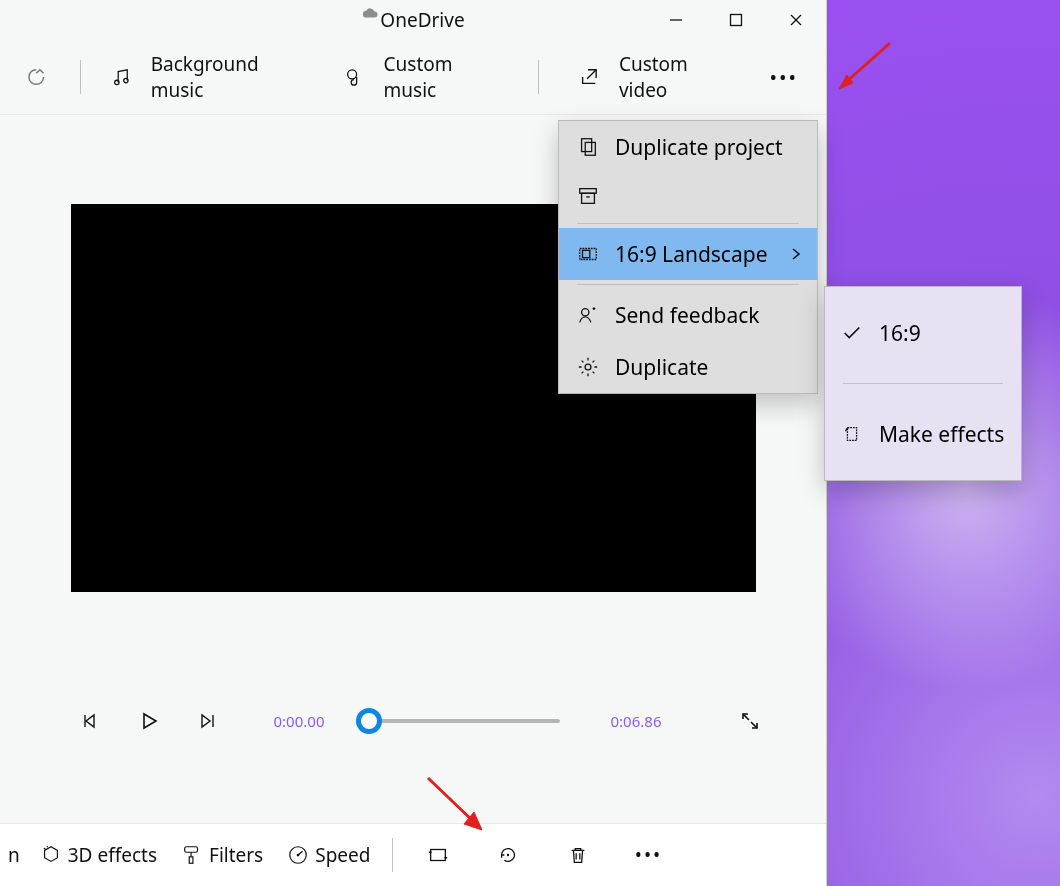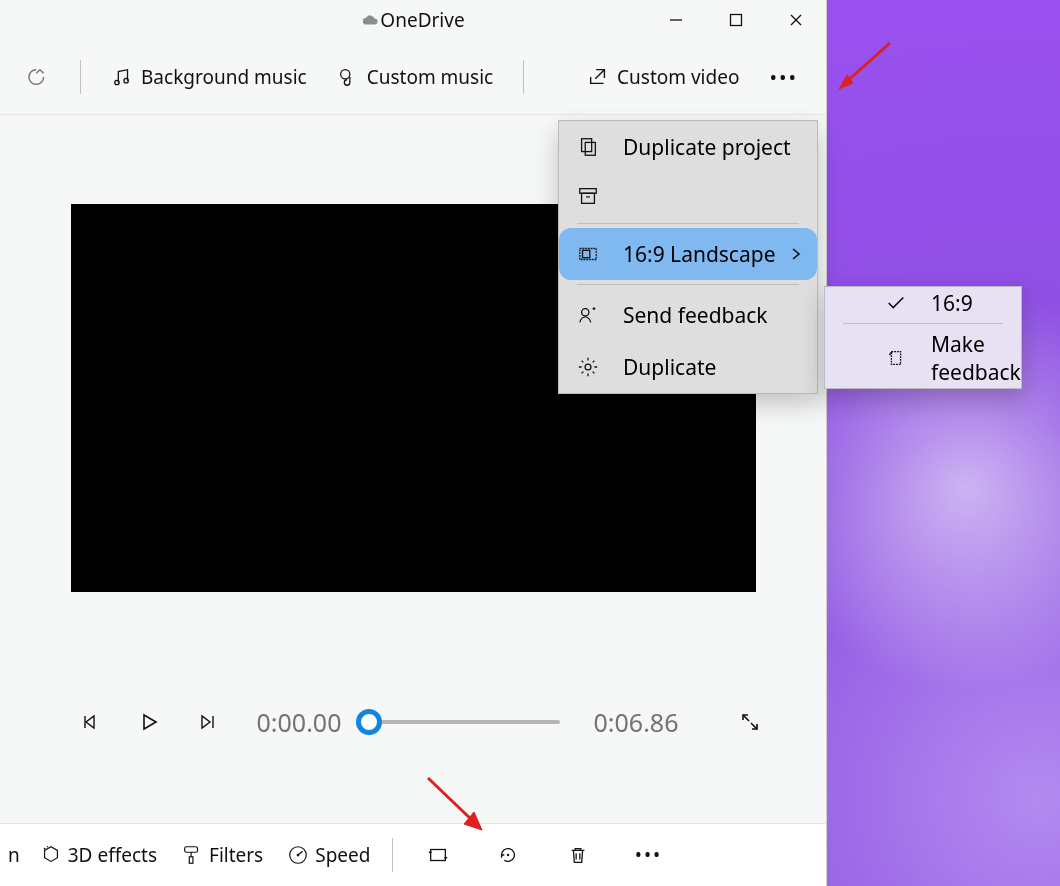--- a/index.html
+++ b/index.html
@@ -5,56 +5,56 @@
   html,body{margin:0;padding:0;font-family:"Segoe UI",system-ui,sans-serif;color:#000;}
   .stage{position:relative;width:1060px;height:886px;overflow:hidden;background:#f5f5f6;}
   .desktop-bg{position:absolute;right:0;top:0;width:235px;height:886px;
     background:
       radial-gradient(circle at 60% 55%, rgba(255,255,255,0.55) 0%, rgba(255,255,255,0) 40%),
       radial-gradient(circle at 90% 90%, #b38af0 0%, #8b4fe0 45%, #9a50f0 100%);
   }
   .app{position:absolute;left:0;top:0;width:826px;height:886px;background:#f6f7f7;border-right:1px solid #cfcfd2;}
   
   .titlebar{height:40px;border-bottom:0px;display:flex;align-items:center;position:relative;}
-  .title-center{position:absolute;left:0;right:0;display:flex;justify-content:center;align-items:center;gap:1px;font-size:19px;color:#111;}
+  .title-center{position:absolute;left:0;right:0;display:flex;justify-content:center;align-items:flex-start;gap:1px;font-size:19px;color:#111;}
   .title-center .cloud{width:18px;height:12px;}
   .win-controls{position:absolute;right:0;top:0;height:40px;display:flex;}
   .win-btn{width:60px;height:40px;display:flex;align-items:center;justify-content:center;font-size:15px;color:#111;cursor:default;}
   
   .toolbar{height:74px;display:flex;align-items:center;padding:0 18px;gap:10px;font-size:19px;color:#111;border-bottom:1px solid #e8e8ea;}
-  .tb-btn{display:flex;align-items:center;gap:8px;padding:6px 10px;border-radius:4px;}
+  .tb-btn{display:flex;align-items:center;gap:18px;padding:6px 10px;border-radius:4px;}
   .tb-btn svg{width:22px;height:22px;}
   .sep{width:1px;height:34px;background:#c0c0c5;margin:0 10px;}
   .more-dots{letter-spacing:2px;font-size:20px;padding:6px 10px;}
   
   .preview{position:absolute;left:71px;top:204px;width:685px;height:388px;background:#000;}
   
   .transport{position:absolute;left:75px;right:60px;top:705px;display:flex;align-items:center;gap:26px;}
   .tr-btn{width:32px;height:32px;display:flex;align-items:center;justify-content:center;}
-  .time{font-size:25px;color:#737373;min-width:100px;text-align:center;}
+  .time{font-size:15px;color:#8b5cf6;min-width:100px;text-align:center;}
   .seek{flex:1;display:flex;align-items:center;}
   .track{position:relative;height:4px;background:#b5b5b9;flex:1;border-radius:2px;}
   .knob{position:absolute;left:-6px;top:50%;transform:translate(-50%,-50%);width:26px;height:26px;border-radius:50%;background:#fff;border:5px solid #0f86e0;box-sizing:border-box;}
   .expand{margin-left:22px;}
   
   .bottom{position:absolute;left:0;right:0;bottom:0;height:62px;background:#fff;border-top:1px solid #e6e6e9;display:flex;align-items:center;padding:0 8px;font-size:19px;color:#111;}
   .bottom .tb-btn{gap:6px;padding:6px 12px;}
   .bottom .icon-only{width:46px;display:flex;justify-content:center;}
   .cut-n{display:inline-block;font-size:19px;color:#111;padding-right:8px;}
 
   
   .menu{position:absolute;background:#dedede;border:1px solid #b9b9be;box-shadow:0 10px 24px rgba(0,0,0,.22);font-size:21px;}
   .menu-main{left:558px;top:120px;width:258px;}
-  .menu-item{display:flex;align-items:center;gap:24px;padding:12px 18px;position:relative;}
+  .menu-item{display:flex;align-items:center;gap:16px;padding:12px 18px;position:relative;}
   .menu-item svg{width:22px;height:22px;flex:none;}
   .menu-item .chev{position:absolute;right:14px;width:14px;height:14px;}
-  .menu-item.highlight{background:#7fb9f0;border-radius:12px;}
+  .menu-item.highlight{background:#7fb9f0;}
   .menu-hr{height:1px;background:#bfbfc4;margin:4px 18px;}
   .submenu{left:824px;top:286px;width:196px;background:#e8e0f3;}
-  .submenu .menu-item{padding:2px 16px;margin-left:44px;}
+  .submenu .menu-item{padding:32px 16px;}
   .indent{width:22px;height:22px;flex:none;}
 
   
   .arrow{position:absolute;stroke:#e02020;fill:#e02020;}
   .arrow1{left:835px;top:35px;width:60px;height:60px;}
   .arrow2{left:420px;top:770px;width:70px;height:70px;}
 
   svg{display:block}
 </style>
 </head>
@@ -267,21 +267,21 @@
           <path d="M4 12l5 5L20 6" fill="none" stroke="#111" stroke-width="1.8"></path>
         </svg>
       <span>16:9</span>
     </div>
     <div class="menu-hr"></div>
     <div class="menu-item">
       <svg class="indent" viewBox="0 0 24 24">
           <rect x="7" y="5" width="10" height="14" fill="none" stroke="#111" stroke-width="1.4" stroke-dasharray="2 1"></rect>
           <path d="M5 9a6 6 0 0 1 3-4" fill="none" stroke="#111" stroke-width="1.4"></path>
         </svg>
-      <span>Make feedback</span>
+      <span>Make effects</span>
     </div>
   </div>
 
   <svg class="arrow arrow1" viewBox="0 0 60 60">
     <line x1="55" y1="8" x2="10" y2="48" stroke="#e02020" stroke-width="3"></line>
     <polygon points="4,54 18,48 12,40"></polygon>
   </svg>
   <svg class="arrow arrow2" viewBox="0 0 70 70">
     <line x1="8" y1="8" x2="54" y2="52" stroke="#e02020" stroke-width="3"></line>
     <polygon points="62,60 44,54 54,42"></polygon>

